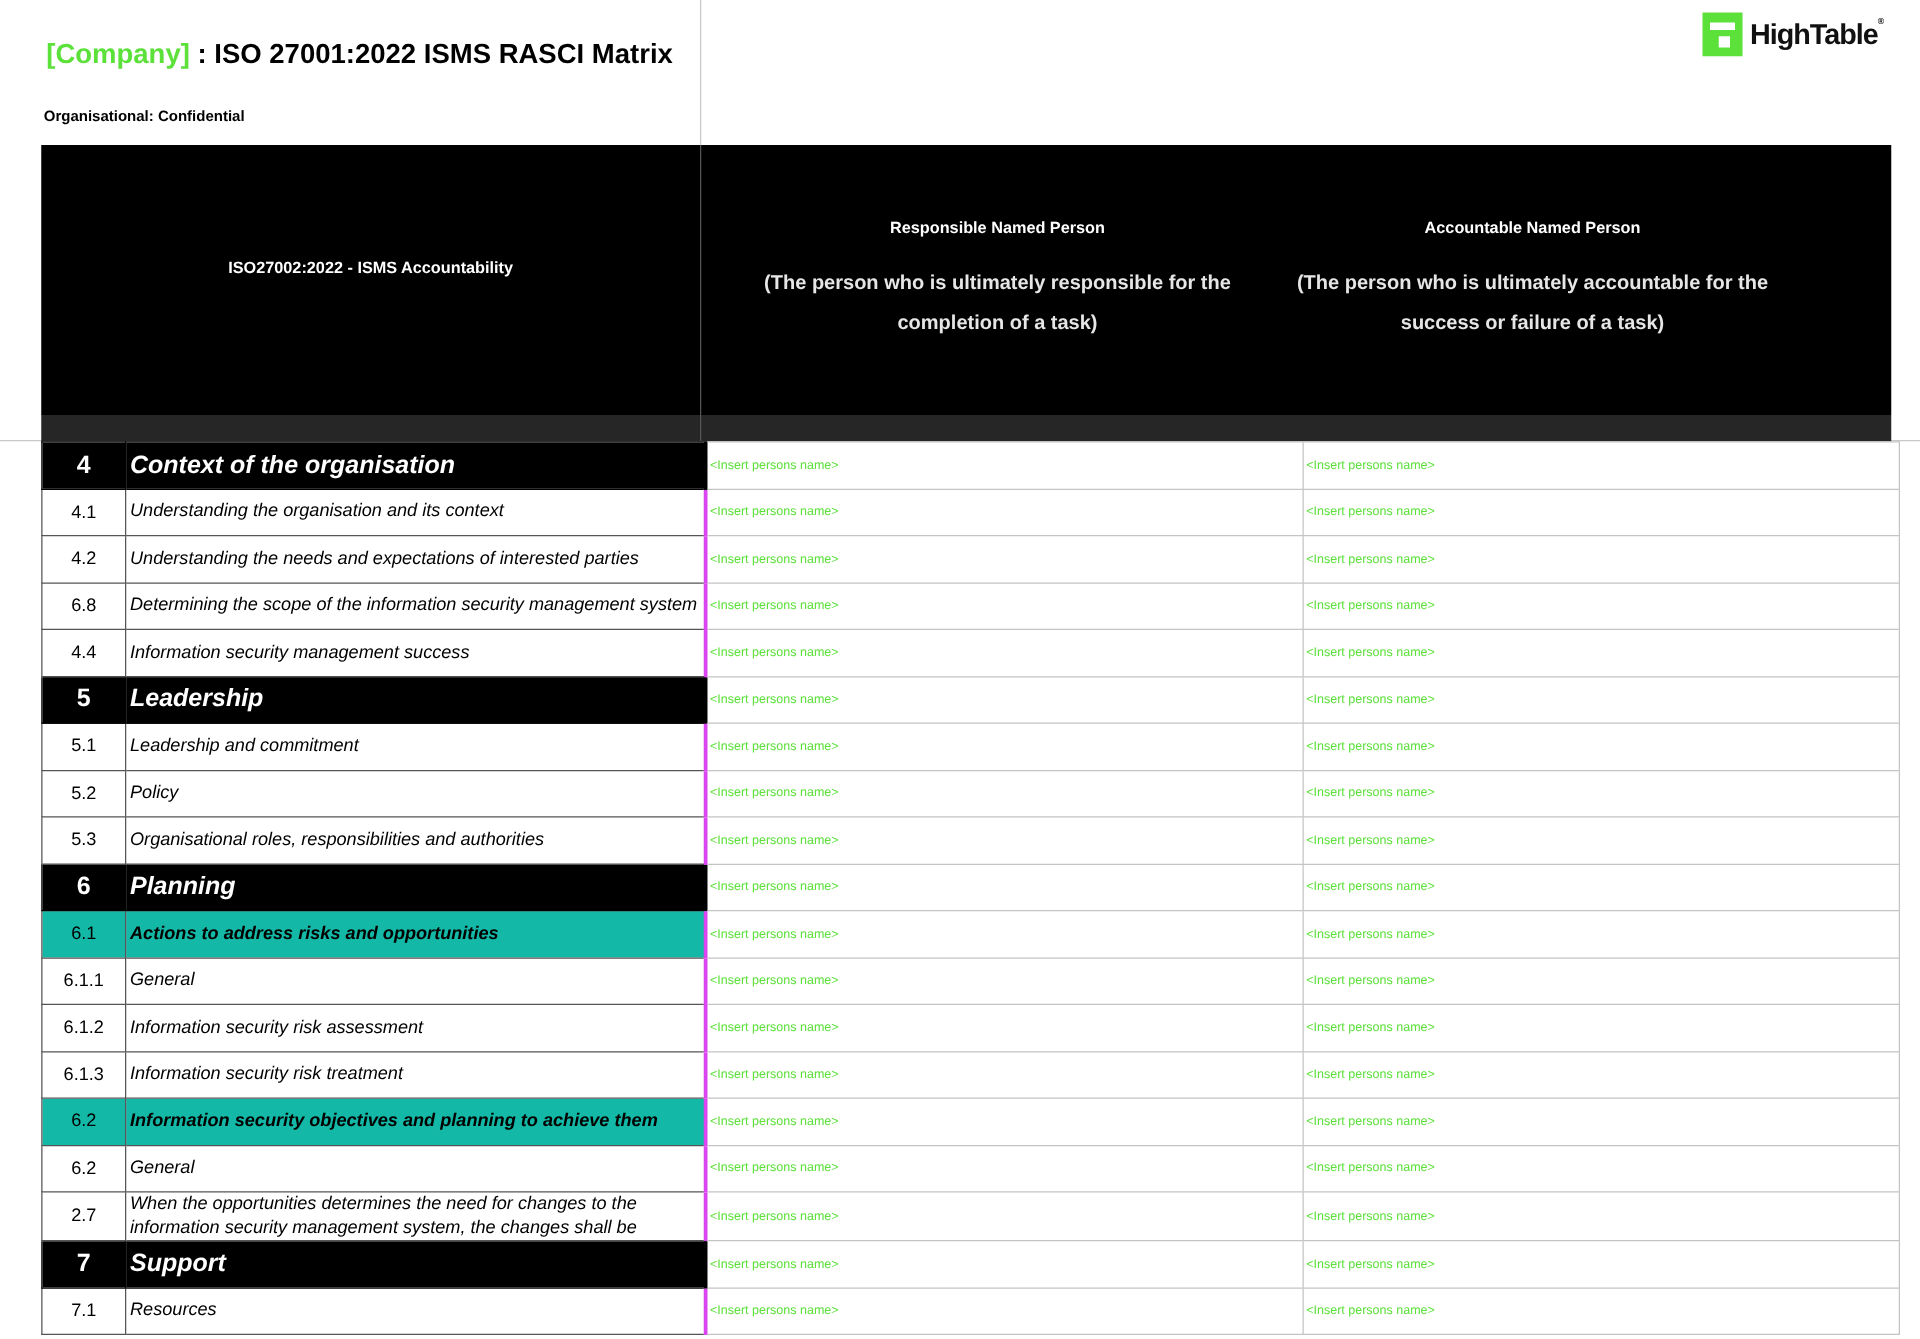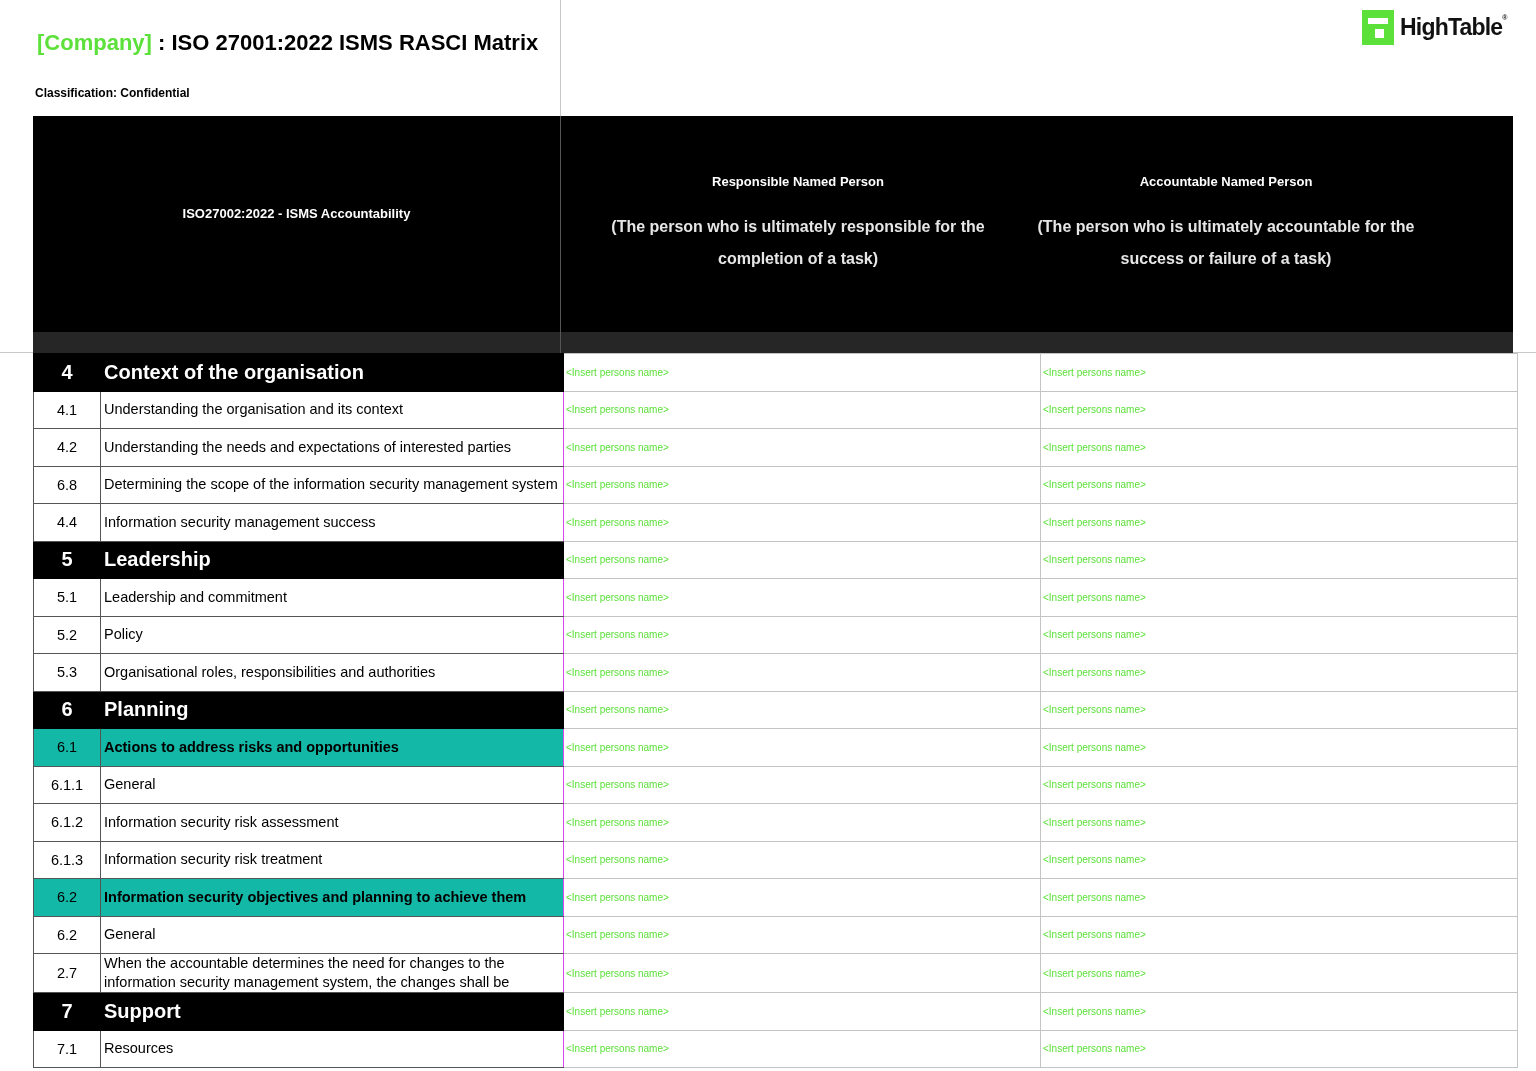--- a/index.html
+++ b/index.html
@@ -17,32 +17,32 @@
   .logo .reg{font-size:7px;vertical-align:top;}
   .hdr{position:absolute;left:33px;top:116px;width:1480px;height:216px;background:#000;}
   .hdr-sub{position:absolute;left:33px;top:332px;width:1480px;height:21px;background:#262626;}
   .hdr-div{position:absolute;left:560px;top:116px;width:1px;height:237px;background:#555;}
   .hcell{position:absolute;top:116px;height:216px;color:#fff;font-weight:bold;text-align:center;display:flex;flex-direction:column;justify-content:center;}
   .hcell .sub{color:#e6e6e6;font-size:16px;margin-top:22px;line-height:32px;}
   .hcell .main{font-size:13px;}
   table{position:absolute;left:33px;top:353px;border-collapse:collapse;table-layout:fixed;}
   td{height:36.5px;padding:0;border:1px solid #c4c4c4;font-size:14.5px;vertical-align:middle;}
   td.num{width:66px;text-align:center;border-left:1px solid #555;border-right:1px solid #555;}
-  td.desc{width:459px;padding-left:3px;line-height:19px;border-right:1px solid #d946ef;}
+  td.desc{width:459px;padding-left:3px;line-height:19px;border-right:3px solid #d946ef;font-style:italic;}
   td.p{width:474px;padding-left:2px;color:#5ce03a;font-size:10px;}
   tr.sec td.num, tr.sec td.desc{background:#000;color:#fff;font-weight:bold;font-size:20px;border-color:#000;}
   tr.sub td.num, tr.sub td.desc{background:#14b8a6;}
   tr.sub td.desc{font-weight:bold;}
   tr td.num, tr td.desc{border-bottom:1px solid #555;}
 </style>
 </head>
 <body>
 
 <div class="title"><span class="co">[Company]</span><span> : ISO 27001:2022 ISMS RASCI Matrix</span></div>
-<div class="classif">Classification: Confidential</div>
+<div class="classif">Organisational: Confidential</div>
 <div class="vline"></div>
 <div class="hline"></div>
 
 <div class="logo">
   <div class="mark">
       <div class="bar"></div>
       <div class="sq"></div>
     </div>
   <span class="txt"><span>HighTable</span><span class="reg">®</span></span>
 </div>
@@ -156,21 +156,21 @@
         <td class="p">&lt;Insert persons name&gt;</td>
       </tr>
       <tr class="item">
         <td class="num">6.2</td>
         <td class="desc">General</td>
         <td class="p">&lt;Insert persons name&gt;</td>
         <td class="p">&lt;Insert persons name&gt;</td>
       </tr>
       <tr class="item">
         <td class="num">2.7</td>
-        <td class="desc">When the accountable determines the need for changes to the information security management system, the changes shall be</td>
+        <td class="desc">When the opportunities determines the need for changes to the information security management system, the changes shall be</td>
         <td class="p">&lt;Insert persons name&gt;</td>
         <td class="p">&lt;Insert persons name&gt;</td>
       </tr>
       <tr class="sec">
         <td class="num">7</td>
         <td class="desc">Support</td>
         <td class="p">&lt;Insert persons name&gt;</td>
         <td class="p">&lt;Insert persons name&gt;</td>
       </tr>
       <tr class="item">

